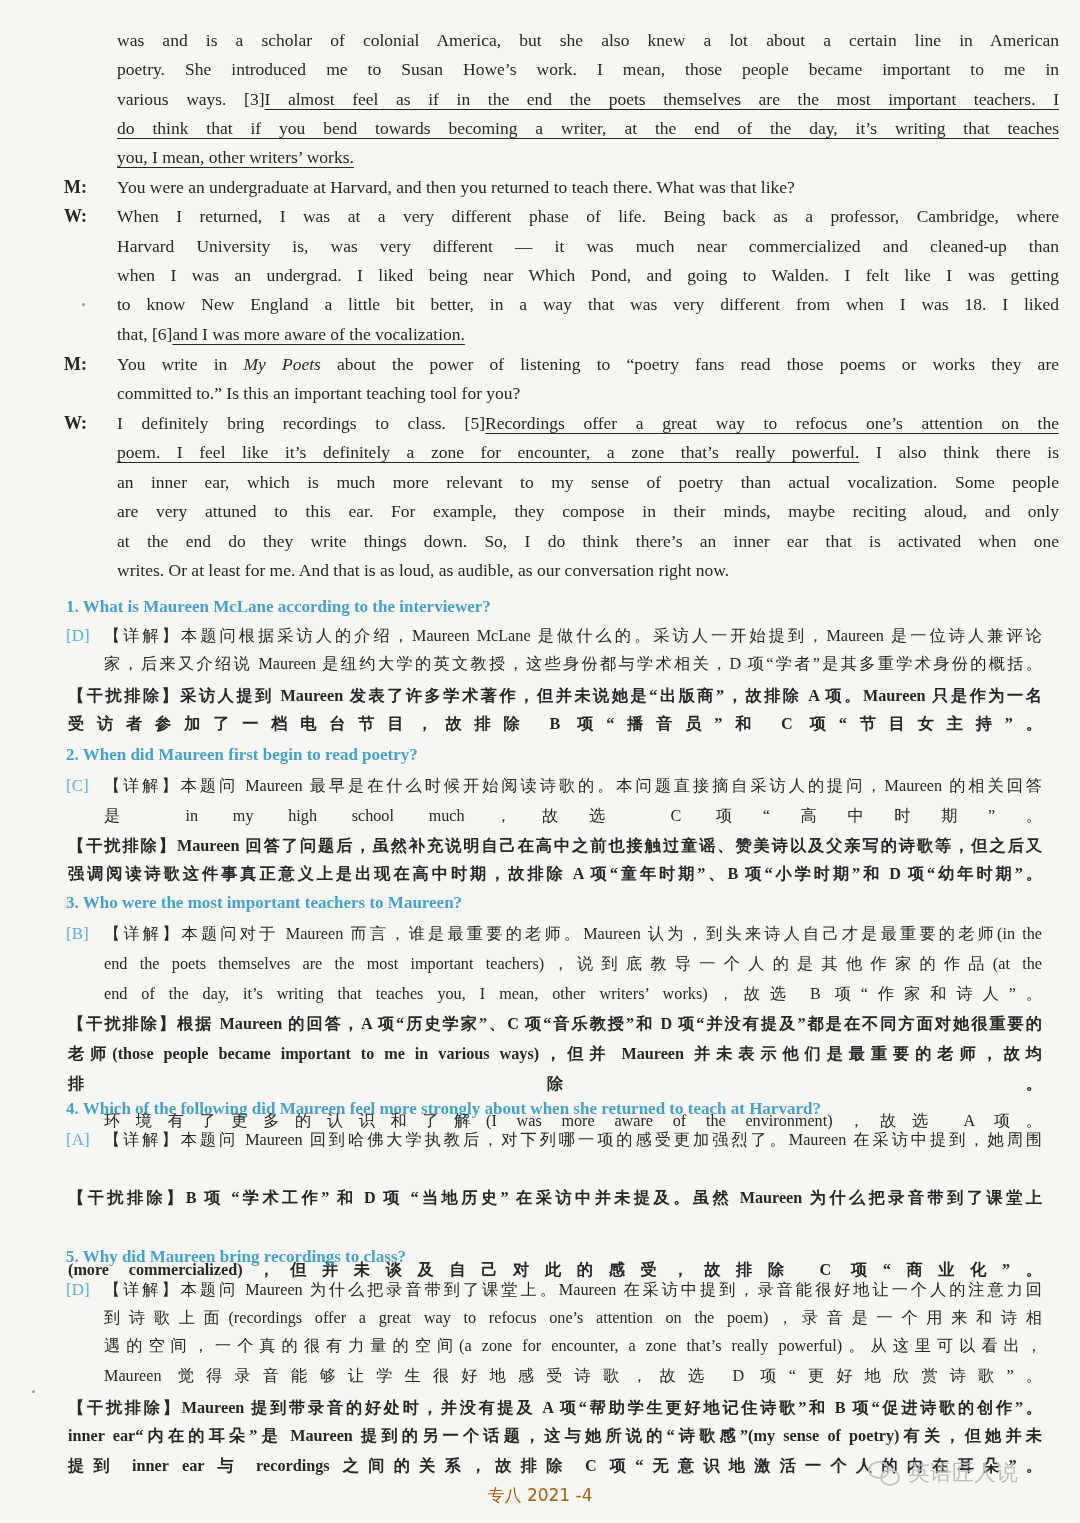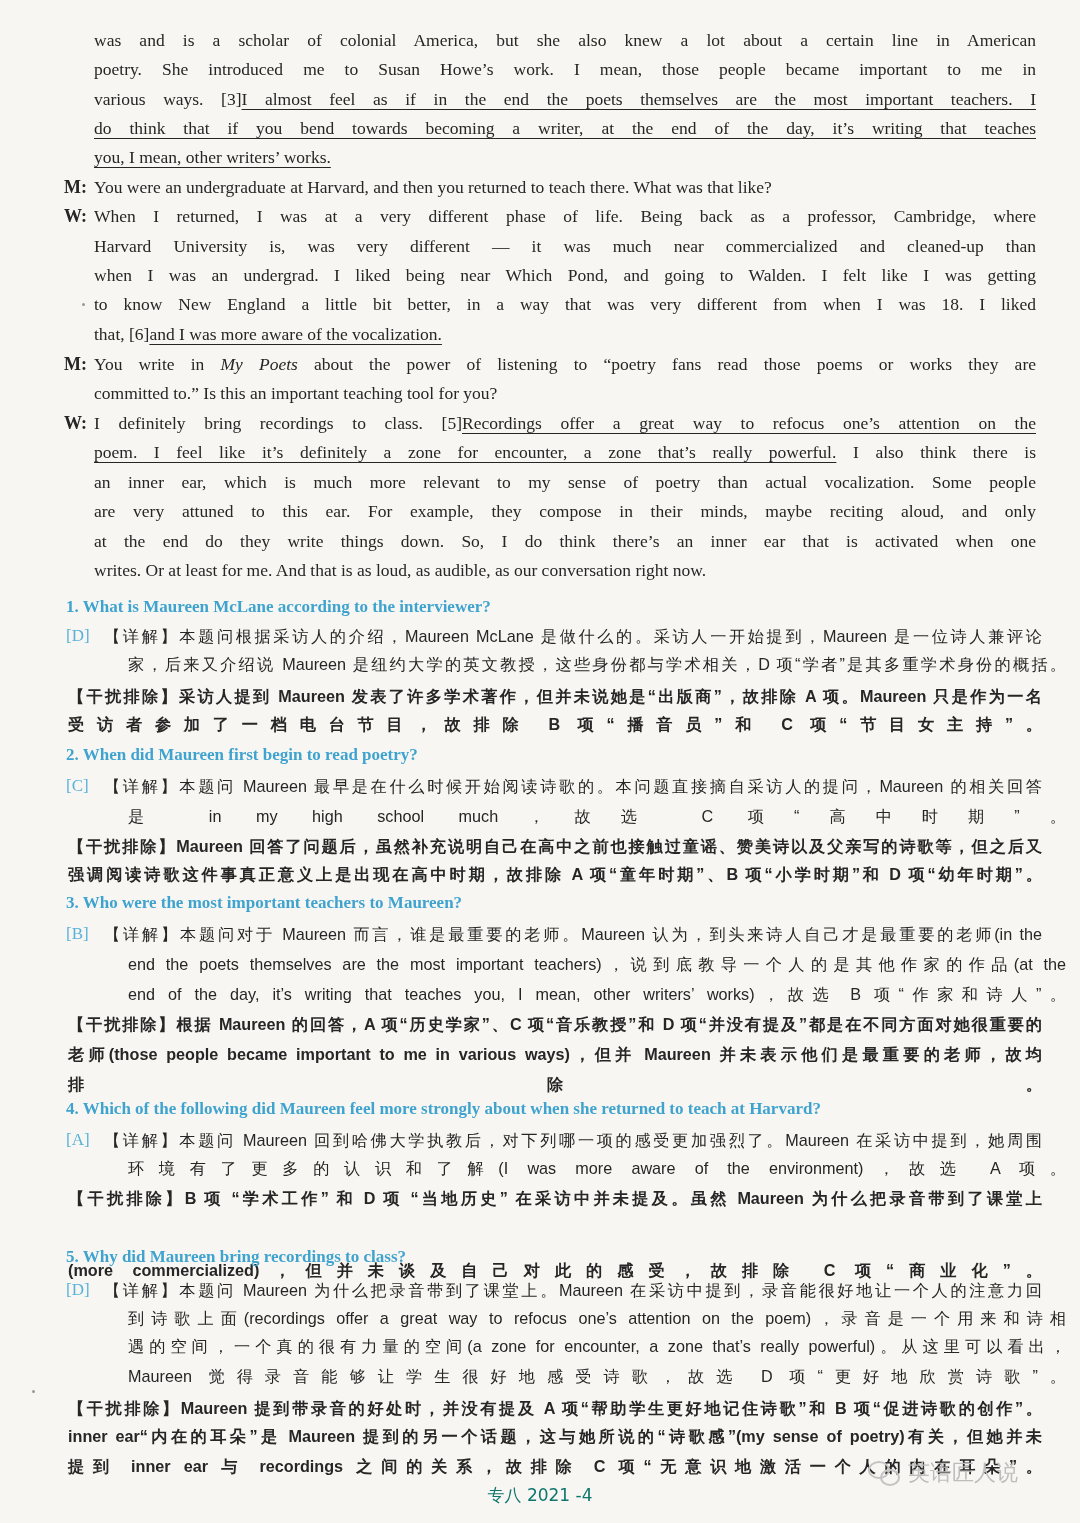--- a/index.html
+++ b/index.html
@@ -10,44 +10,44 @@
     font-family: "DejaVu Serif", "Liberation Serif", serif;
     position: relative;
   }
   .page { position: absolute; left: 0; top: 0; width: 1080px; height: 1523px; }
   .line {
     position: absolute; white-space: nowrap;
     font-size: 17.5px; line-height: 29px;
     font-family: "Liberation Serif", "DejaVu Serif", serif;
     text-align: justify; text-align-last: justify;
   }
-  .indent { left: 94px; width: 942px; }
+  .indent { left: 117px; width: 942px; }
   .spk { position: absolute; left: 64px; font-family: "Liberation Serif", serif; font-size: 18px; font-weight: bold; line-height: 29px; }
   .u { text-decoration: underline; text-underline-offset: 4px; }
   .last { text-align-last: left; }
   .q {
     position: absolute; left: 66px; font-size: 17px; font-weight: bold; color: #3fa3cf;
     font-family: "Liberation Serif", "DejaVu Serif", serif; line-height: 26px; white-space: nowrap;
   }
   .ans {
     position: absolute; left: 66px; color: #58b2da; font-size: 17px; line-height: 28px;
     font-family: "Liberation Serif", serif;
   }
   .cn {
     position: absolute; white-space: nowrap; font-size: 16.2px; line-height: 28px;
-    font-family: Liberation Sans, sans-serif;
+    font-family: Liberation Serif, serif;
     text-align: justify; text-align-last: justify;
   }
   .cn.bold { font-weight: bold; }
   .cn.d1 { left: 104px; width: 938px; }
-  .cn.d2 { left: 104px; width: 938px; margin-left: 24px; }
+  .cn.d2 { left: 104px; width: 938px; }
   .cn.full { left: 68px; width: 974px; }
   .footer {
     position: absolute; left: 0; width: 1080px; top: 1484px; text-align: center;
-    font-size: 17px; color: #0f766e; font-family: "DejaVu Sans", sans-serif;
+    font-size: 17px; color: #a16207; font-family: "DejaVu Sans", sans-serif;
   }
   .watermark {
     position: absolute; left: 868px; top: 1458px; font-size: 22px; color: #bdbdbd;
     font-family: "DejaVu Sans", sans-serif; display: flex; align-items: center; gap: 6px;
   }
   .wm-icon { width: 34px; height: 24px; position: relative; }
   .wm-icon:before, .wm-icon:after {
     content: ""; position: absolute; border: 2px solid #c4c4c4; border-radius: 50%;
   }
   .wm-icon:before { width: 18px; height: 14px; left: 0; top: 0; }
@@ -115,21 +115,21 @@
     <div class="cn d2 last" style="top:980px">end of the day, it’s writing that teaches you, I mean, other writers’ works)，故选 B 项“作家和诗人”。</div>
     <div class="cn full bold" style="top:1010px">【干扰排除】根据 Maureen 的回答，A 项“历史学家”、C 项“音乐教授”和 D 项“并没有提及”都是在不同方面对她很重要的</div>
     <div class="cn full bold" style="top:1040px">老师(those people became important to me in various ways)，但并 Maureen 并未表示他们是最重要的老师，故均</div>
     <div class="cn full bold last" style="top:1070px">排除。</div>
   </div>
 
   <div>
     <div class="q" style="top:1096px">4. Which of the following did Maureen feel more strongly about when she returned to teach at Harvard?</div>
     <div class="ans" style="top:1126px">[A]</div>
     <div class="cn d1" style="top:1126px">【详解】本题问 Maureen 回到哈佛大学执教后，对下列哪一项的感受更加强烈了。Maureen 在采访中提到，她周围</div>
-    <div class="cn d2 last" style="top:1154px">环境有了更多的认识和了解(I was more aware of the environment)，故选 A 项。</div>
+    <div class="cn d2 last" style="top:1107px">环境有了更多的认识和了解(I was more aware of the environment)，故选 A 项。</div>
     <div class="cn full bold" style="top:1184px">【干扰排除】B 项 “学术工作” 和 D 项 “当地历史” 在采访中并未提及。虽然 Maureen 为什么把录音带到了课堂上</div>
     <div class="cn full bold last" style="top:1256px">(more commercialized)，但并未谈及自己对此的感受，故排除 C 项“商业化”。</div>
   </div>
 
   <div>
     <div class="q" style="top:1244px">5. Why did Maureen bring recordings to class?</div>
     <div class="ans" style="top:1276px">[D]</div>
     <div class="cn d1" style="top:1276px">【详解】本题问 Maureen 为什么把录音带到了课堂上。Maureen 在采访中提到，录音能很好地让一个人的注意力回</div>
     <div class="cn d2" style="top:1304px">到诗歌上面(recordings offer a great way to refocus one’s attention on the poem)，录音是一个用来和诗相</div>
     <div class="cn d2" style="top:1332px">遇的空间，一个真的很有力量的空间(a zone for encounter, a zone that’s really powerful)。从这里可以看出，</div>

